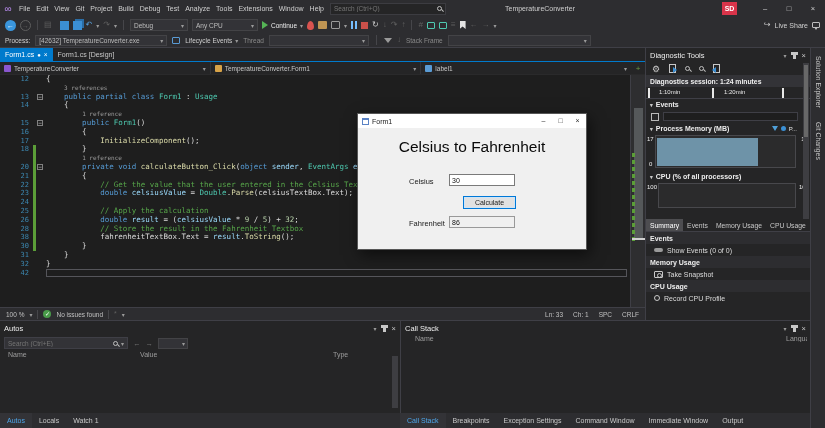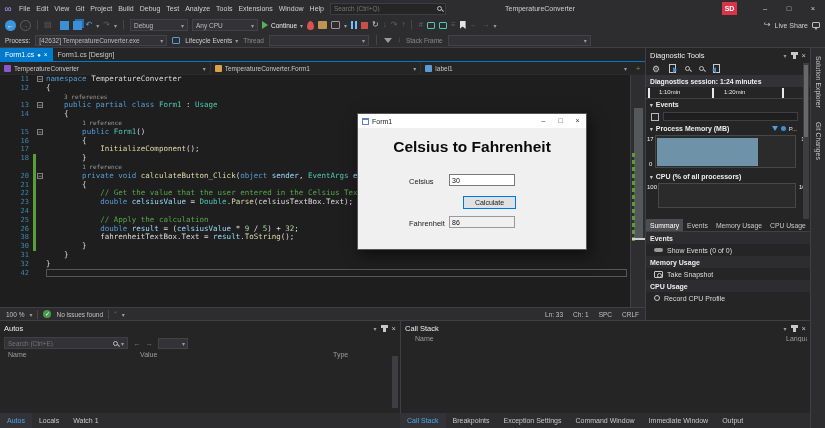--- a/index.html
+++ b/index.html
@@ -85,21 +85,21 @@
   .st-sep { width:1px; height:9px; background:#46464a; }
   .ed-status .right { margin-left:auto; display:flex; gap:10px; }
 
   
   .form-win { position:absolute; left:357px; top:113px; width:230px; height:137px; background:#f0f0f0; border:1px solid #565656; box-shadow:3px 5px 14px rgba(0,0,0,.55); z-index:40; }
   .form-title { height:14px; background:#fff; display:flex; align-items:center; gap:3px; padding-left:4px; font-size:7px; color:#1a1a1a; }
   .form-ico { width:7px; height:7px; border:1px solid #5a82c4; border-top:2px solid #5a82c4; }
   .form-btns { margin-left:auto; display:flex; height:100%; }
   .form-btn { width:17px; text-align:center; font-size:7px; color:#333; line-height:14px; }
   .form-body { position:relative; height:121px; }
-  .form-heading { position:absolute; left:0; top:10px; width:100%; text-align:center; font-size:15.5px; color:#0a0a0a;font-weight:bold; }
+  .form-heading { position:absolute; left:0; top:10px; width:100%; text-align:center; font-size:15.5px; color:#0a0a0a; }
   .f-label { position:absolute; font-size:7.5px; color:#1a1a1a; }
   .f-input { position:absolute; width:66px; height:12px; border:1px solid #7a7a7a; background:#fff; font-size:7px; font-family:"Liberation Sans",sans-serif; color:#111; padding:0 2px; outline:none; }
   .f-input.ro { background:#f0f0f0; border-color:#999; }
   .f-btn { position:absolute; left:105px; top:68px; width:53px; height:13px; background:#e1e1e1; border:1px solid #0078d7; box-shadow:0 0 0 1px #cfe5f7 inset; font-size:7px; color:#1a1a1a; text-align:center; line-height:11px; }
 
   
   .diag { position:absolute; left:645px; top:48px; width:165px; height:272px; background:#252526; border-left:1px solid #3f3f46; font-size:7.5px; }
   .panel-title { height:14px; display:flex; align-items:center; padding:0 4px; gap:3px; font-size:7.5px; color:#ededed; }
   .pt-icons { margin-left:auto; display:flex; align-items:center; gap:6px; color:#c8c8c8; }
   .pin-icon { width:3px; height:7px; background:#c8c8c8; position:relative; }
@@ -300,38 +300,38 @@
   <div class="nav-dd" style="border-right:none;">
     <span class="nav-ico" style="background:#5a9bd4;"></span>
     <span>label1</span>
     <span class="caret" style="margin-left:auto;">▾</span>
   </div>
   <span class="navplus">+</span>
 </div>
 
 <div class="codearea">
   <div>
-      <div class="code-row"><span class="bp"></span><span class="ln">11</span><span class="chg"></span><span class="fold"><span class="foldbox">−</span></span><span class="codetext"><span class="cl-k">namespace</span><span class="cl-p"> TemperatureConverter</span></span></div>
       <div class="code-row"><span class="bp"></span><span class="ln">12</span><span class="chg"></span><span class="fold"></span><span class="codetext"><span class="cl-p">{</span></span></div>
       <div class="code-row"><span class="bp"></span><span class="ln"></span><span class="chg"></span><span class="fold"></span><span class="codetext"><span>    </span><span class="cl-ref">3 references</span></span></div>
       <div class="code-row"><span class="bp"></span><span class="ln">13</span><span class="chg"></span><span class="fold"><span class="foldbox">−</span></span><span class="codetext"><span class="cl-k">    public partial class</span><span class="cl-p"> </span><span class="cl-t">Form1</span><span class="cl-p"> : </span><span class="cl-t">Usage</span></span></div>
       <div class="code-row"><span class="bp"></span><span class="ln">14</span><span class="chg"></span><span class="fold"></span><span class="codetext"><span class="cl-p">    {</span></span></div>
       <div class="code-row"><span class="bp"></span><span class="ln"></span><span class="chg"></span><span class="fold"></span><span class="codetext"><span>        </span><span class="cl-ref">1 reference</span></span></div>
       <div class="code-row"><span class="bp"></span><span class="ln">15</span><span class="chg"></span><span class="fold"><span class="foldbox">−</span></span><span class="codetext"><span class="cl-k">        public</span><span class="cl-p"> </span><span class="cl-t">Form1</span><span class="cl-p">()</span></span></div>
       <div class="code-row"><span class="bp"></span><span class="ln">16</span><span class="chg"></span><span class="fold"></span><span class="codetext"><span class="cl-p">        {</span></span></div>
       <div class="code-row"><span class="bp"></span><span class="ln">17</span><span class="chg"></span><span class="fold"></span><span class="codetext"><span class="cl-p">            </span><span class="cl-m">InitializeComponent</span><span class="cl-p">();</span></span></div>
       <div class="code-row"><span class="bp"></span><span class="ln">18</span><span class="chg on"></span><span class="fold"></span><span class="codetext"><span class="cl-p">        }</span></span></div>
       <div class="code-row"><span class="bp"></span><span class="ln"></span><span class="chg on"></span><span class="fold"></span><span class="codetext"><span>        </span><span class="cl-ref">1 reference</span></span></div>
       <div class="code-row"><span class="bp"></span><span class="ln">20</span><span class="chg on"></span><span class="fold"><span class="foldbox">−</span></span><span class="codetext"><span class="cl-k">        private void</span><span class="cl-p"> </span><span class="cl-m">calculateButton_Click</span><span class="cl-p">(</span><span class="cl-k">object</span><span class="cl-p"> </span><span class="cl-v">sender</span><span class="cl-p">, </span><span class="cl-t">EventArgs</span><span class="cl-p"> </span><span class="cl-v">e</span><span class="cl-p">)</span></span></div>
       <div class="code-row"><span class="bp"></span><span class="ln">21</span><span class="chg on"></span><span class="fold"></span><span class="codetext"><span class="cl-p">        {</span></span></div>
       <div class="code-row"><span class="bp"></span><span class="ln">22</span><span class="chg on"></span><span class="fold"></span><span class="codetext"><span class="cl-c">            // Get the value that the user entered in the Celsius Text Box</span></span></div>
       <div class="code-row"><span class="bp"></span><span class="ln">23</span><span class="chg on"></span><span class="fold"></span><span class="codetext"><span class="cl-k">            double</span><span class="cl-p"> </span><span class="cl-v">celsiusValue</span><span class="cl-p"> = </span><span class="cl-t">Double</span><span class="cl-p">.</span><span class="cl-m">Parse</span><span class="cl-p">(celsiusTextBox.Text);</span></span></div>
       <div class="code-row"><span class="bp"></span><span class="ln">24</span><span class="chg on"></span><span class="fold"></span><span class="codetext"></span></div>
       <div class="code-row"><span class="bp"></span><span class="ln">25</span><span class="chg on"></span><span class="fold"></span><span class="codetext"><span class="cl-c">            // Apply the calculation</span></span></div>
       <div class="code-row"><span class="bp"></span><span class="ln">26</span><span class="chg on"></span><span class="fold"></span><span class="codetext"><span class="cl-k">            double</span><span class="cl-p"> </span><span class="cl-v">result</span><span class="cl-p"> = (</span><span class="cl-v">celsiusValue</span><span class="cl-p"> * </span><span class="cl-n2">9</span><span class="cl-p"> / </span><span class="cl-n2">5</span><span class="cl-p">) + </span><span class="cl-n2">32</span><span class="cl-p">;</span></span></div>
+      <div class="code-row"><span class="bp"></span><span class="ln">28</span><span class="chg on"></span><span class="fold"></span><span class="codetext"><span class="cl-c">            // Store the result in the Fahrenheit Textbox</span></span></div>
       <div class="code-row"><span class="bp"></span><span class="ln">38</span><span class="chg on"></span><span class="fold"></span><span class="codetext"><span class="cl-p">            fahrenheitTextBox.Text = </span><span class="cl-v">result</span><span class="cl-p">.</span><span class="cl-m">ToString</span><span class="cl-p">();</span></span></div>
       <div class="code-row"><span class="bp"></span><span class="ln">30</span><span class="chg on"></span><span class="fold"></span><span class="codetext"><span class="cl-p">        }</span></span></div>
       <div class="code-row"><span class="bp"></span><span class="ln">31</span><span class="chg"></span><span class="fold"></span><span class="codetext"><span class="cl-p">    }</span></span></div>
       <div class="code-row"><span class="bp"></span><span class="ln">32</span><span class="chg"></span><span class="fold"></span><span class="codetext"><span class="cl-p">}</span></span></div>
       <div class="code-row hl"><span class="bp"></span><span class="ln">42</span><span class="chg"></span><span class="fold"></span><span class="codetext"></span></div>
     </div>
 </div>
 <div class="v-scroll">
   <div class="v-thumb"></div>
   <div class="chg-marks"></div>

